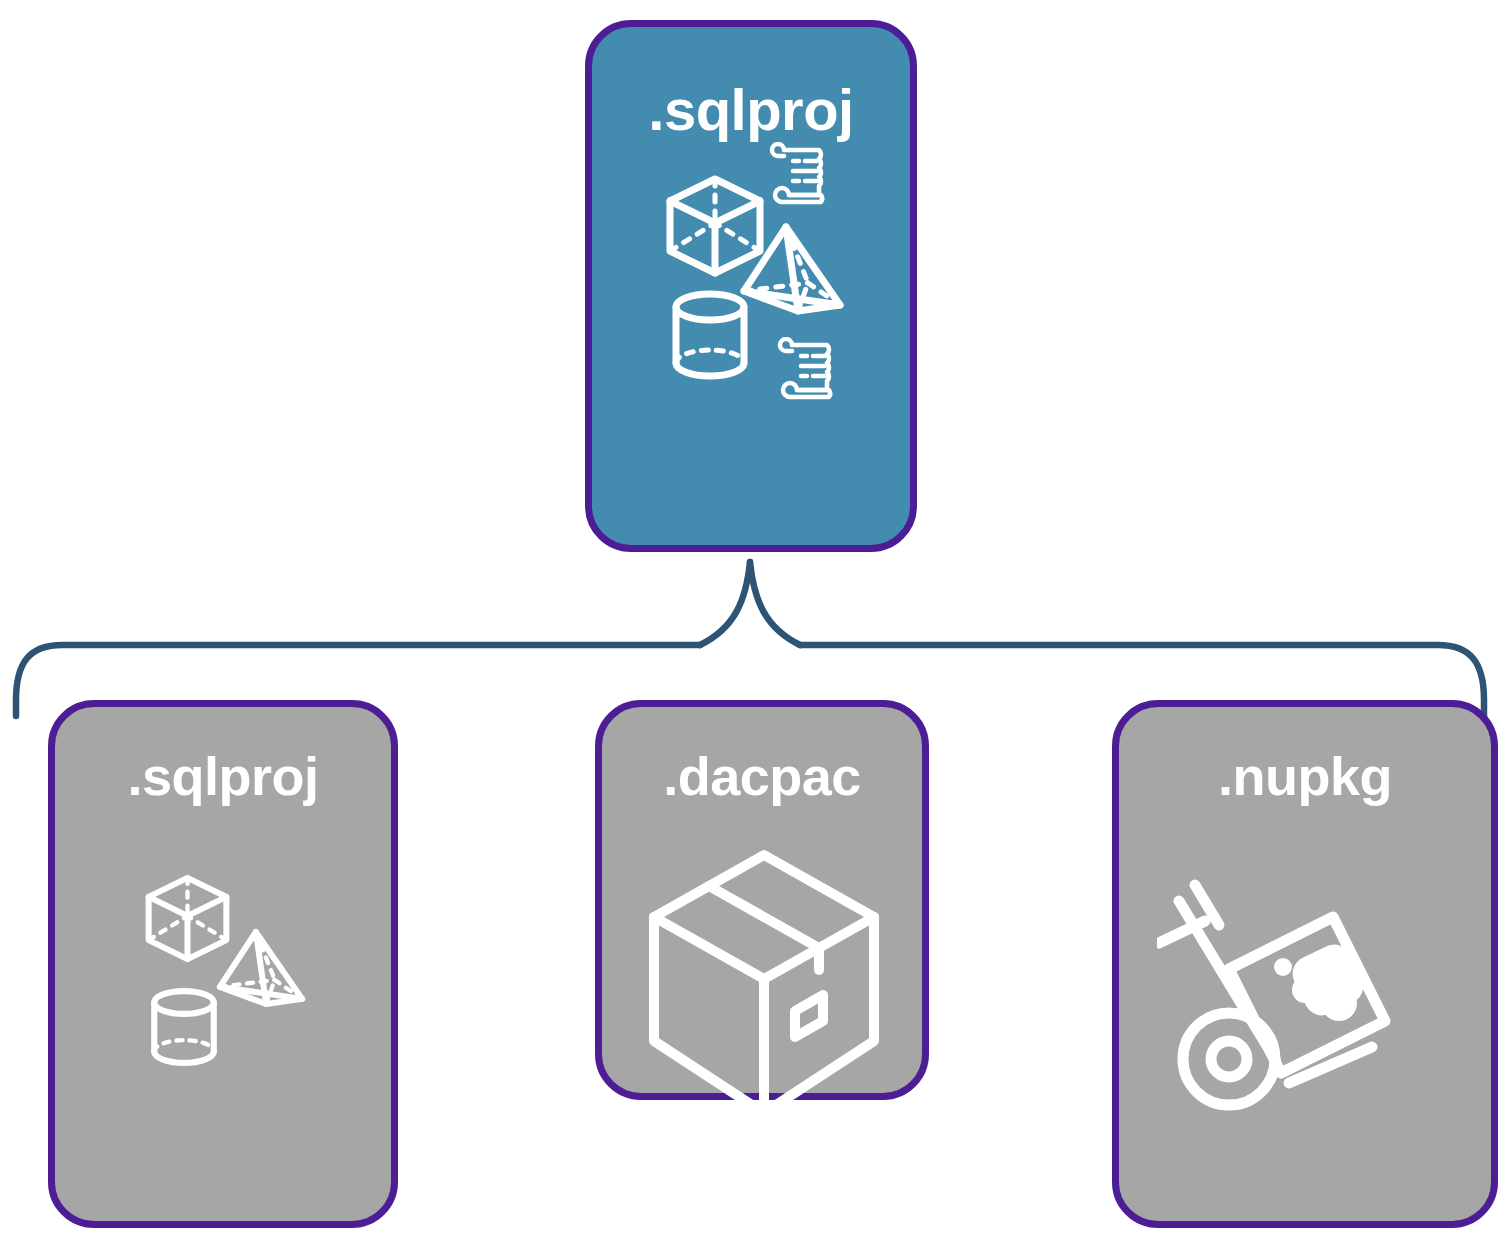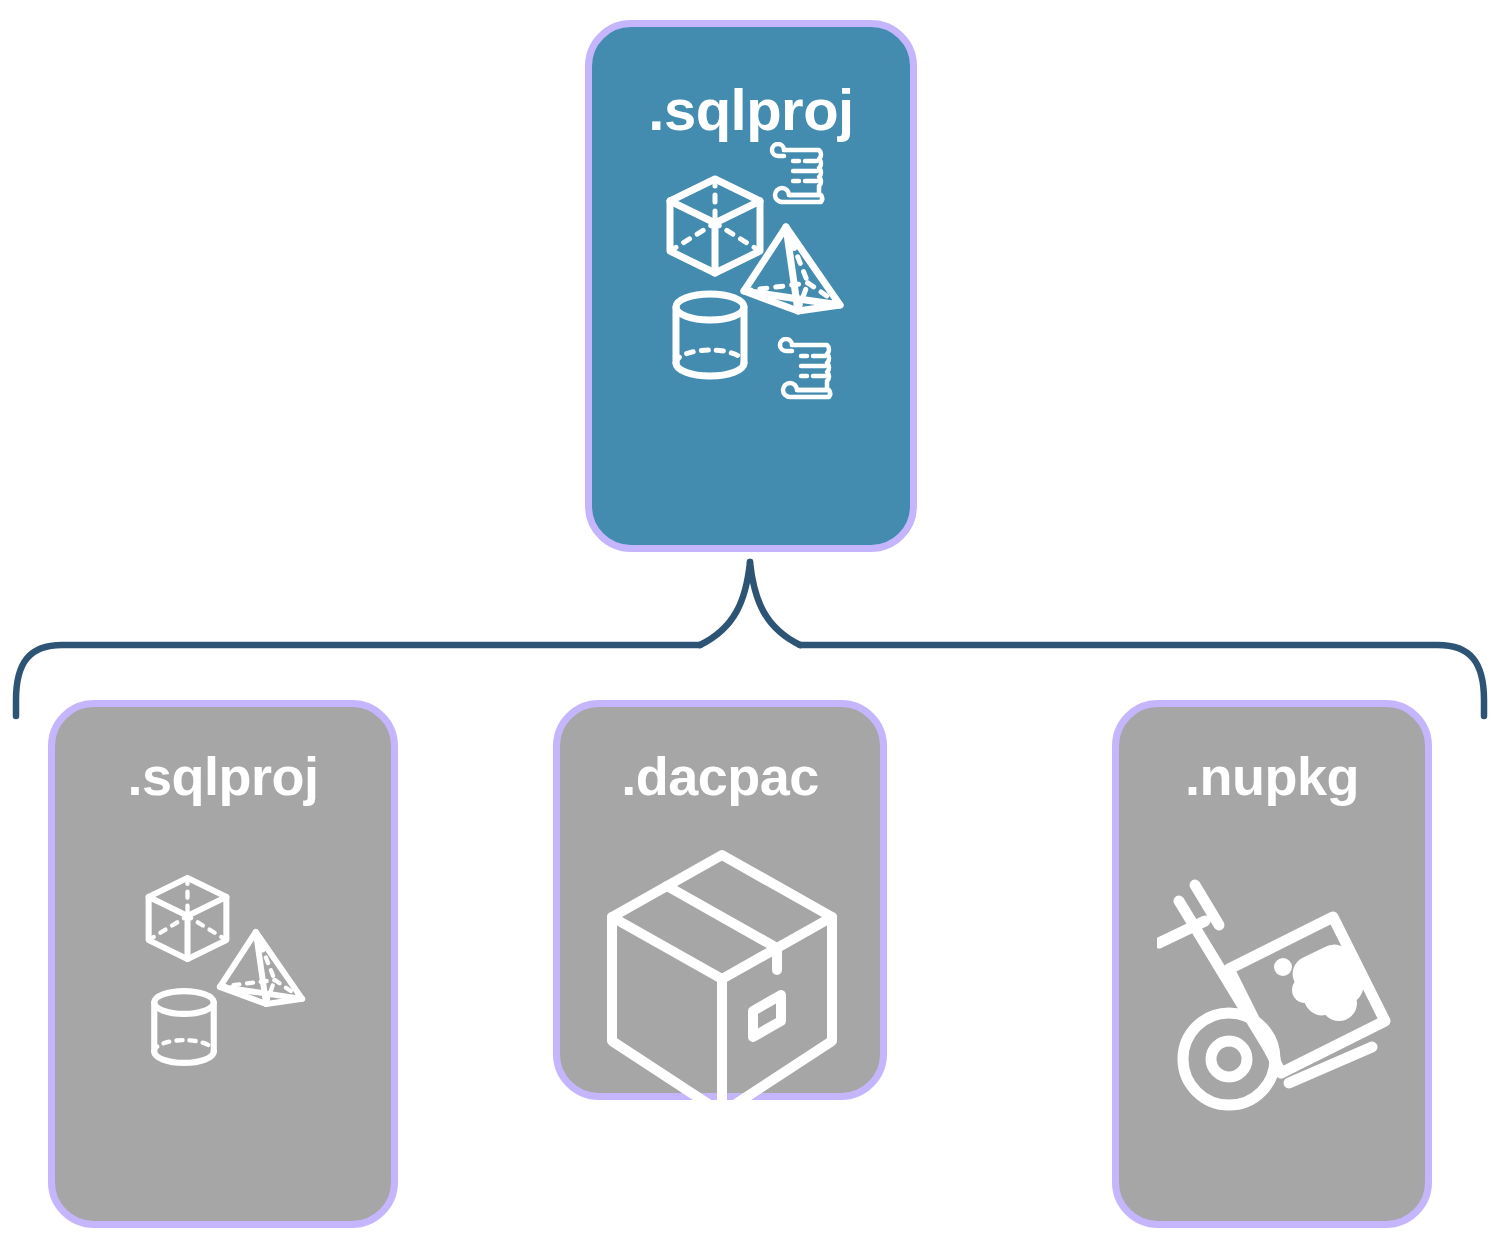--- a/index.html
+++ b/index.html
@@ -20,21 +20,21 @@
     inset: 0;
     width: 1500px;
     height: 1250px;
   }
 
   
   .card {
     position: absolute;
     box-sizing: border-box;
     border-radius: 46px;
-    border: 7px solid #c4b5fd;
+    border: 7px solid #4c1d95;
     display: flex;
     flex-direction: column;
     align-items: center;
   }
   .card.primary {
     background: #438cb0;
   }
   .card.secondary {
     background: #a6a6a6;
   }
@@ -58,29 +58,29 @@
     margin-top: 54px;
   }
 
   #card-sqlproj-ref {
     left: 48px;
     top: 700px;
     width: 350px;
     height: 528px;
   }
   #card-dacpac {
-    left: 553px;
+    left: 595px;
     top: 700px;
     width: 334px;
     height: 400px;
   }
   #card-nupkg {
     left: 1112px;
     top: 700px;
-    width: 320px;
+    width: 386px;
     height: 528px;
   }
   .card.secondary .card-title {
     font-size: 54px;
     margin-top: 42px;
   }
 
   .icon-area {
     position: relative;
     flex: 1;

